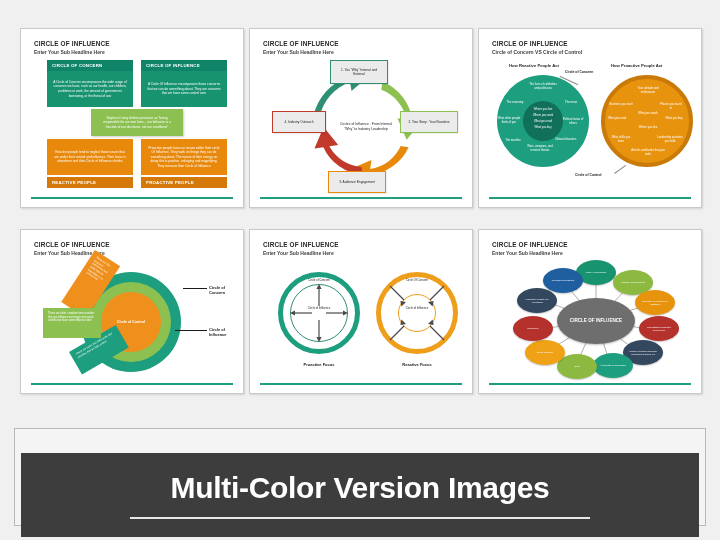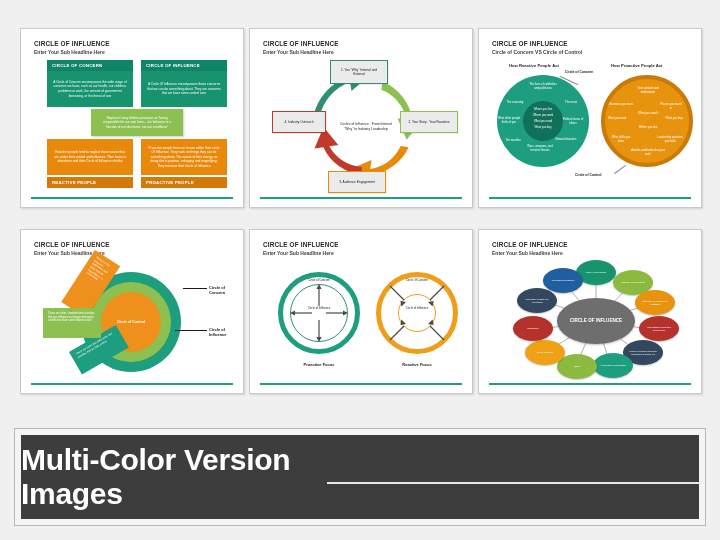--- a/index.html
+++ b/index.html
@@ -153,22 +153,22 @@
   
   .banner-outer {
     position: absolute; left: 14px; top: 428px;
     width: 692px; height: 98px;
     background: #f4f4f4; border: 1px solid #b8b8b8;
     padding: 6px;
   }
   .banner-inner {
     width: 100%; height: 100%;
     background: #3d3d3d;
-    display: flex; flex-direction: row;
-    align-items: center; justify-content: center;
+    display: flex; flex-direction: column;
+    align-items: center; justify-content: center; margin-top: 18px;
   }
   .banner-text {
     color: #ffffff; font-size: 30px; font-weight: bold; letter-spacing: -.3px;
   }
   .banner-rule {
     width: 460px; height: 1.5px; background: #e8e8e8; margin-top: 12px;
   }
 </style>
 </head>
 <body>

